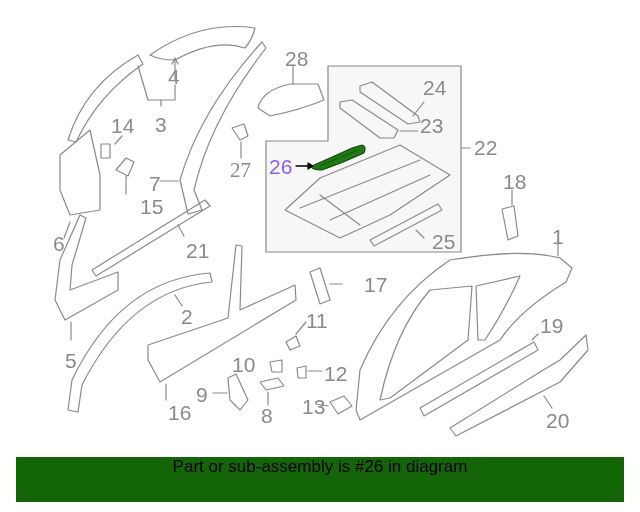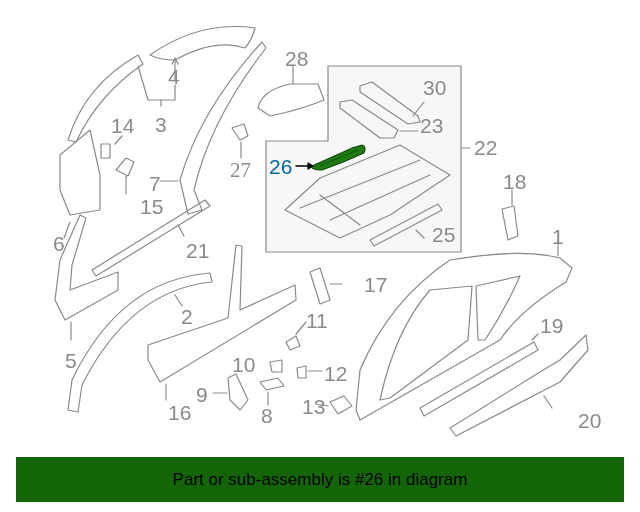--- a/index.html
+++ b/index.html
@@ -1,25 +1,25 @@
 <!DOCTYPE html>
 <html><head>
 <meta charset="utf-8">
 <style>
   html, body { margin: 0; padding: 0; background: #ffffff; }
   body { width: 640px; height: 512px; position: relative; overflow: hidden;
          font-family: "Liberation Sans", sans-serif; }
   #diagram { position: absolute; left: 0; top: 0; width: 640px; height: 455px; }
   .callout { position: absolute; font-family: "Liberation Sans", sans-serif;
              font-size: 21px; color: #8a8a8a; line-height: 1; white-space: nowrap; }
-  .callout.active { color: #0369a1; font-weight: normal; }
+  .callout.active { color: #8b5cf6; font-weight: normal; }
   #banner { position: absolute; left: 16px; top: 457px; width: 608px; height: 45px;
             background: #146408; color: #000000; text-align: center;
             font-family: "Liberation Sans", sans-serif; font-size: 17px; line-height: 19px;
-            display: flex; flex-direction: column; justify-content: center; }
+            display: flex; flex-direction: column; justify-content: space-between; }
   #banner span { display: block; }
 </style>
 </head>
 <body>
 
 <div id="diagram">
   <svg width="640" height="455" viewBox="0 0 640 455" fill="none" stroke="#8a8a8a" stroke-width="1.2" stroke-linejoin="round" stroke-linecap="round">
 
     <path d="M328 66 L461 66 L461 252 L266 252 L266 141 L328 141 Z" fill="#f7f7f7"></path>
     <line x1="461" y1="148" x2="470" y2="148"></line>
@@ -121,26 +121,26 @@
   <div class="callout" style="left:232px;top:354px;">10</div>
   <div class="callout" style="left:306px;top:310px;">11</div>
   <div class="callout" style="left:324px;top:363px;">12</div>
   <div class="callout" style="left:302px;top:396px;">13</div>
   <div class="callout" style="left:111px;top:115px;">14</div>
   <div class="callout" style="left:116px;top:196px;margin-left:24px;">15</div>
   <div class="callout" style="left:168px;top:402px;">16</div>
   <div class="callout" style="left:364px;top:274px;">17</div>
   <div class="callout" style="left:503px;top:171px;">18</div>
   <div class="callout" style="left:540px;top:315px;">19</div>
-  <div class="callout" style="left:546px;top:410px;margin-left:32px;">20</div>
+  <div class="callout" style="left:546px;top:410px;">20</div>
   <div class="callout" style="left:186px;top:240px;">21</div>
   <div class="callout" style="left:474px;top:137px;text-align:right;">22</div>
   <div class="callout" style="left:420px;top:115px;">23</div>
-  <div class="callout" style="left:423px;top:77px;">30</div>
-  <div class="callout" style="left:432px;top:224px;">25</div>
+  <div class="callout" style="left:423px;top:77px;">24</div>
+  <div class="callout" style="left:432px;top:231px;">25</div>
   <div class="callout active" style="left:269px;top:156px;">26</div>
   <div class="callout" style="left:230px;top:160px;font-family:Liberation Serif, serif;">27</div>
   <div class="callout" style="left:285px;top:48px;">28</div>
 </div>
 
 <div id="banner">
   <span>Part or sub-assembly is #26 in diagram</span>
 </div>
 
 </body></html>

